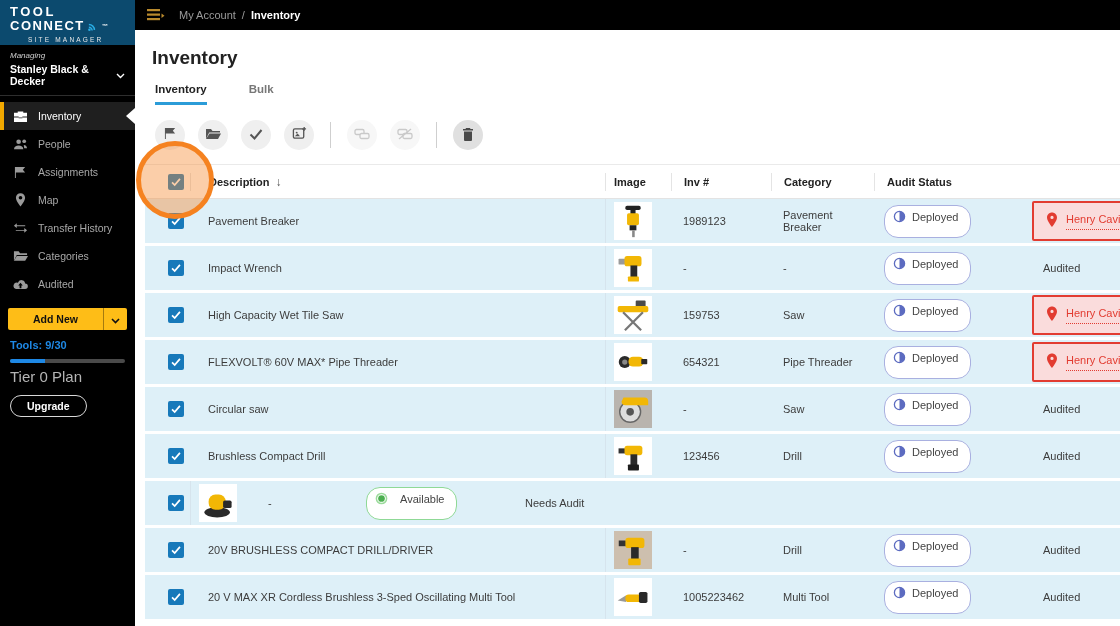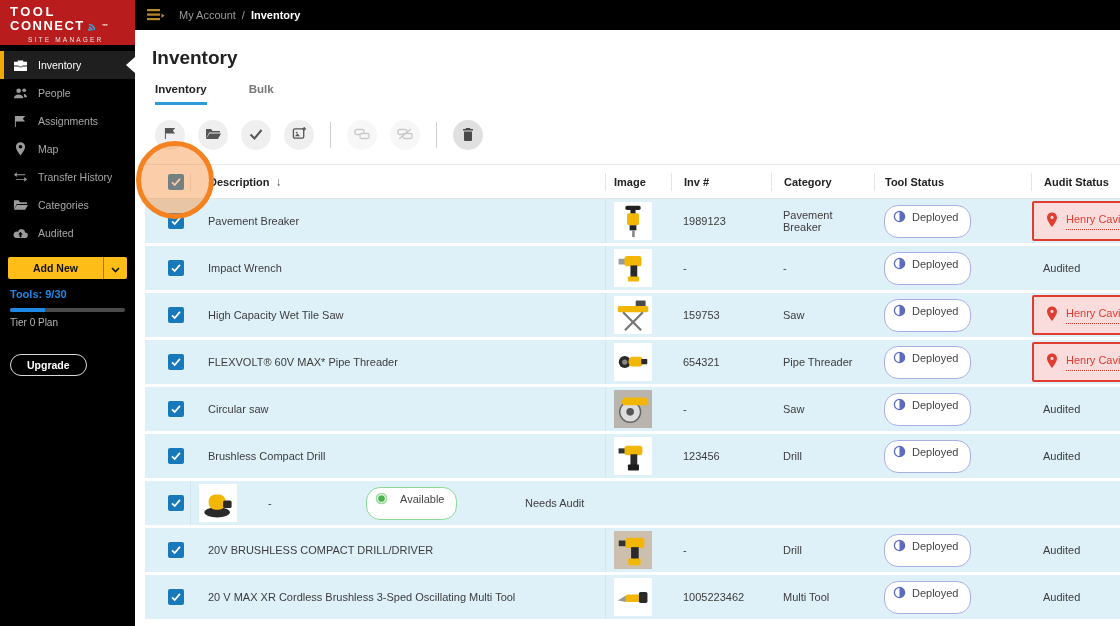--- a/index.html
+++ b/index.html
@@ -9,21 +9,21 @@
 
   
   .topbar { position:absolute; left:135px; top:0; right:0; height:30px; background:#000;
     display:flex; align-items:center; gap:14px; padding-left:12px; }
   .menu-toggle { width:18px; height:14px; cursor:pointer; }
   .crumbs { font-size:11px; color:#9b9b9b; display:flex; gap:6px; align-items:center; }
   .crumb-current { color:#fff; font-weight:bold; }
 
   
   .sidebar { position:absolute; left:0; top:0; width:135px; height:626px; background:#000; color:#ddd; }
-  .logo { background:#b91c1c; padding:5px 0 4px 10px; height:45px; }
+  .logo { background:#0c4a6e; padding:5px 0 4px 10px; height:45px; }
   .logo-line1 { font-size:13px; font-weight:bold; letter-spacing:2.5px; color:#fff; line-height:13px; }
   .logo-line2 { font-size:13px; font-weight:bold; letter-spacing:1.5px; color:#fff; line-height:14px; display:flex; align-items:center; gap:2px; }
   .logo-tm { font-size:6px; vertical-align:top; color:#fff; }
   .logo-sub { font-size:6.5px; letter-spacing:2.2px; color:#e8e8e8; margin:2px 0 0 18px; }
   .managing { padding:6px 10px 8px 10px; border-bottom:1px solid #2e2e2e; }
   .managing-label { font-size:8px; font-style:italic; color:#cfcfcf; }
   .managing-value { font-size:10.5px; font-weight:bold; color:#fff; display:flex; align-items:center; gap:4px; margin-top:3px; cursor:pointer; }
   .nav { margin-top:6px; }
   .nav-item { position:relative; display:flex; align-items:center; gap:10px; height:28px;
     padding-left:12px; font-size:10.5px; color:#a8a8a8; cursor:pointer; }
@@ -33,21 +33,21 @@
   .nav-item.active::after { content:""; position:absolute; right:0; top:50%; margin-top:-8px;
     border-top:8px solid transparent; border-bottom:8px solid transparent; border-right:9px solid #fff; }
   .addnew { margin:10px 8px 0 8px; height:22px; background:#FEBD17; border-radius:2px;
     display:flex; align-items:stretch; cursor:pointer; }
   .addnew-label { flex:1; display:flex; align-items:center; justify-content:center;
     font-size:10.5px; font-weight:bold; color:#111; }
   .addnew-caret { width:24px; border-left:1px solid rgba(0,0,0,.35); display:flex; align-items:center; justify-content:center; }
   .tools-count { margin:9px 0 0 10px; font-size:11px; font-weight:bold; color:#1E88E5; cursor:pointer; }
   .progress { margin:8px 10px 0 10px; height:4px; background:#4a4a4a; border-radius:2px; overflow:hidden; }
   .progress-fill { height:100%; background:#1E88E5; }
-  .plan { margin:5px 0 16px 10px; font-size:10px; color:#b5b5b5; }
+  .plan { margin:5px 0 0 10px; font-size:15px; color:#b5b5b5; }
   .upgrade { margin:10px 0 0 10px; background:transparent; border:1.5px solid #d8d8d8; border-radius:13px;
     color:#fff; font-size:10.5px; font-weight:bold; padding:4px 16px; cursor:pointer;
     font-family:"Liberation Sans", sans-serif; }
 
   
   .main { position:absolute; left:135px; top:30px; right:0; bottom:0; background:#fff; overflow:hidden; }
   .page-title { font-size:19px; font-weight:bold; color:#222; margin:17px 0 0 17px; }
   .tabs { display:flex; gap:42px; margin:14px 0 0 20px; }
   .tab { font-size:11.5px; font-weight:bold; color:#777; padding-bottom:7px; cursor:pointer; }
   .tab.active { color:#222; border-bottom:3px solid #2B9CD8; }
@@ -107,20 +107,29 @@
               <g stroke="#29ABE2" stroke-width="1.6" fill="none">
                 <path d="M2 7 a6 6 0 0 1 6 6"></path>
                 <path d="M2 10 a3.5 3.5 0 0 1 3.5 3.5"></path>
               </g>
               <circle cx="2.6" cy="12.6" r="1.4" fill="#29ABE2"></circle>
             </svg></span>
         <span class="logo-tm">™</span>
       </div>
       <div class="logo-sub">SITE MANAGER</div>
     </div>
+    <div class="managing">
+      <div class="managing-label">Managing</div>
+      <div class="managing-value">
+        <span>Stanley Black &amp; Decker</span>
+        <span><svg width="9" height="6" viewBox="0 0 9 6">
+              <path d="M1 1l3.5 3.5L8 1" stroke="#fff" stroke-width="1.4" fill="none"></path>
+            </svg></span>
+      </div>
+    </div>
     <nav class="nav">
         <div class="nav-item active">
           <span class="nav-icon">
             <svg width="15" height="13" viewBox="0 0 16 14">
               <path d="M5 3V1.5h6V3h4v4h-5v1H6V7H1V3h4zM1 8h5v1h4V8h5v5H1z" fill="#ffffff"></path>
             </svg>
           </span>
           <span class="nav-label">Inventory</span>
         </div>
         <div class="nav-item">
@@ -270,21 +279,20 @@
               </svg>
             </span>
           </div>
         <div class="cell c-desc">
             <span>Description</span>
             <span class="sort-arrow">↓</span>
           </div>
         <div class="cell c-img">Image</div>
         <div class="cell c-inv">Inv #</div>
         <div class="cell c-cat">Category</div>
-        <div class="cell c-status">Tool Status</div>
         <div class="cell c-audit" style="padding-left:12px">Audit Status</div>
       </div>
       <div>
           <div class="trow">
             <div class="cell c-sel">
               <span class="cbx">
                 <svg viewBox="0 0 16 16" width="14" height="14">
                   <path d="M3.5 8.5l3 3 6-7" stroke="#fff" stroke-width="2" fill="none"></path>
                 </svg>
               </span>

